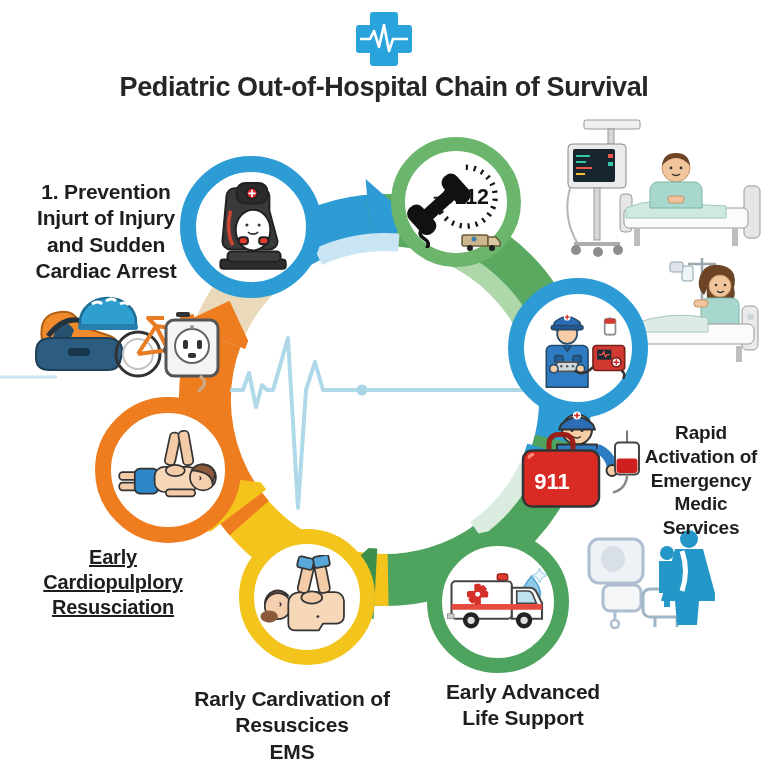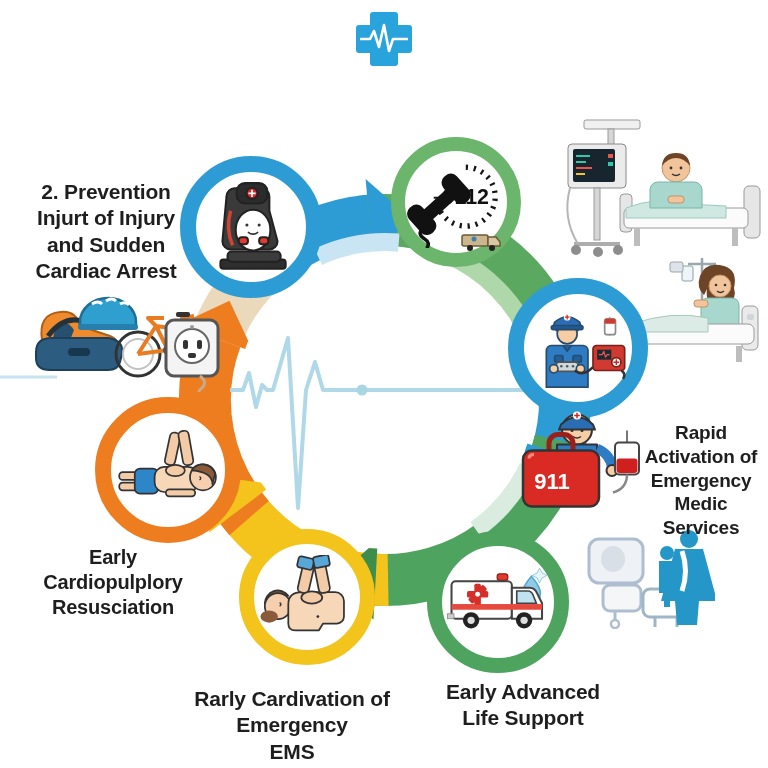--- a/index.html
+++ b/index.html
@@ -48,20 +48,21 @@
     <line x1="0" y1="377" x2="57" y2="377" stroke="#C6E3EF" stroke-width="3"></line>
   </svg>
 
   <div class="cross-wrap">
     <svg width="56" height="58" viewBox="0 0 56 58">
       <rect x="14" y="2" width="28" height="54" rx="3" fill="#29A3DC"></rect>
       <rect x="0" y="15" width="56" height="28" rx="3" fill="#29A3DC"></rect>
       <polyline points="4,29 14,29 18,21 23,37 28,15 33,41 37,29 52,29" fill="none" stroke="#ffffff" stroke-width="2.6" stroke-linejoin="round"></polyline>
     </svg>
   </div>
+  <div class="title">Pediatric Out-of-Hospital Chain of Survival</div>
 
   <svg class="decor" style="left:556px;top:116px;" width="212" height="152" viewBox="0 0 212 152">
     <rect x="28" y="4" width="56" height="9" rx="2" fill="#f0f0f0" stroke="#9a9a9a"></rect>
     <rect x="52" y="13" width="6" height="16" fill="#d6d6d6" stroke="#9a9a9a"></rect>
     <g>
       <rect x="12" y="28" width="58" height="44" rx="4" fill="#ebebeb" stroke="#8a8a8a"></rect>
       <rect x="17" y="33" width="42" height="33" rx="2" fill="#17262e"></rect>
       <path d="M20 40 h14 M20 46 h10" stroke="#35c6a9" stroke-width="2"></path>
       <path d="M20 52 h16" stroke="#e8554d" stroke-width="2"></path>
       <path d="M20 58 h9" stroke="#f2c12e" stroke-width="2"></path>
@@ -321,34 +322,34 @@
         <circle cx="103" cy="56" r="15" fill="#f6cfae"></circle>
         <path d="M90 48 a15 15 0 0 1 27 4 l-3 12 q0 -14 -24 -16 z" fill="#8a5a3b"></path>
         <path d="M99 55 q3 2 0 4" fill="none" stroke-width="1.5"></path>
         <rect x="62" y="4" width="12" height="38" rx="5" fill="#f3cba6" transform="rotate(12 68 22)"></rect>
         <rect x="77" y="2" width="12" height="40" rx="5" fill="#f3cba6" transform="rotate(-10 83 21)"></rect>
         <ellipse cx="71" cy="48" rx="11" ry="6.5" fill="#f3cba6"></ellipse>
       </g>
     </svg>
   </div>
 
-  <div class="label" style="left:8px;top:179px;width:196px;font-size:21px;">2. Prevention
+  <div class="label" style="left:8px;top:179px;width:196px;font-size:21px;">1. Prevention
 Injurt of Injury
 and Sudden
 Cardiac Arrest</div>
 
   <div class="label" style="left:626px;top:421px;width:150px;font-size:19px;">Rapid
 Activation of
 Emergency Medic
 Services</div>
 
   <div class="label" style="left:413px;top:679px;width:220px;font-size:21px;">Early Advanced
 Life Support</div>
 
   <div class="label" style="left:160px;top:686px;width:264px;font-size:21px;">Rarly Cardivation of
-Emergency
+Resuscices
 EMS</div>
 
-  <div class="label" style="left:18px;top:545px;width:190px;font-size:20px;">Early
+  <div class="label" style="left:18px;top:545px;width:190px;font-size:20px;text-decoration:underline;">Early
 Cardiopulplory
 Resusciation</div>
 
 </div>
 
 </body></html>

